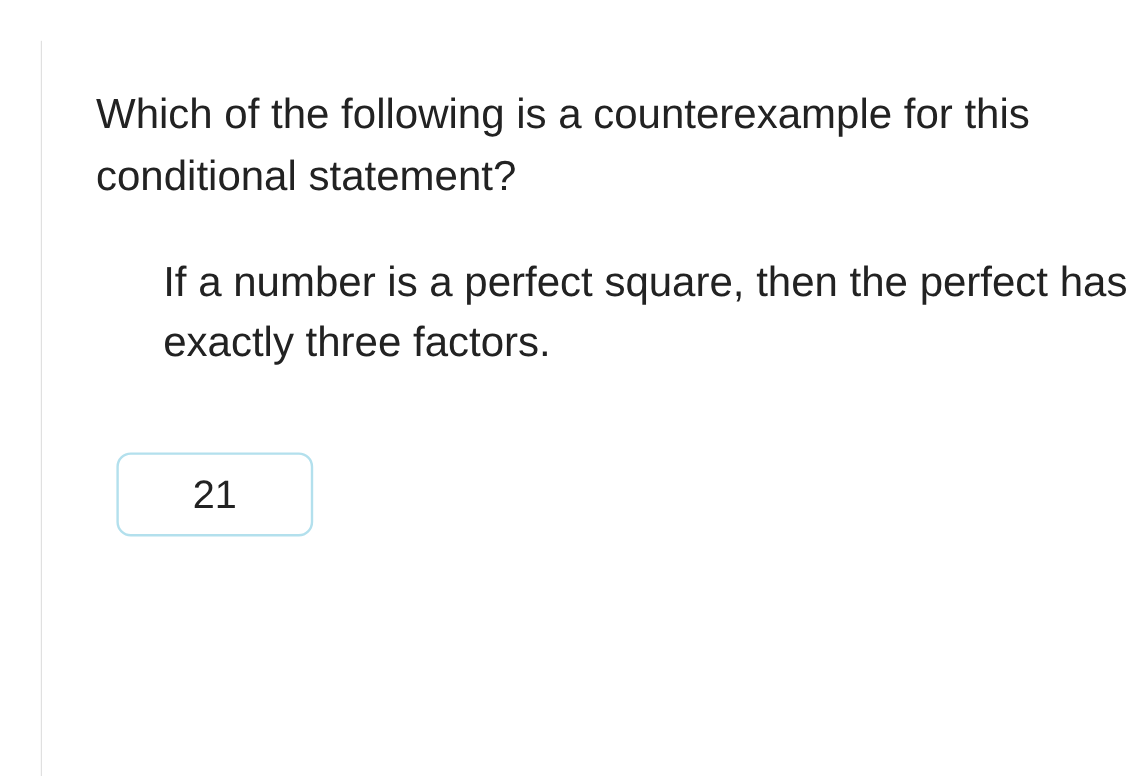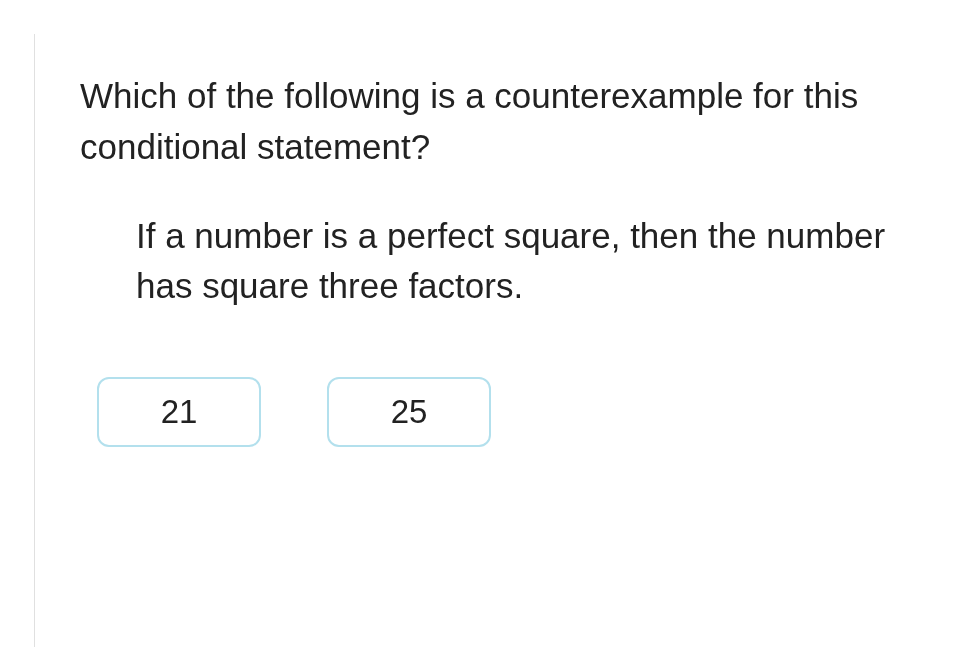--- a/index.html
+++ b/index.html
@@ -45,22 +45,19 @@
       color: #222222;
       cursor: pointer;
       font-family: inherit;
     }
   </style>
 </head>
 <body>
 
 <div class="question-text">Which of the following is a counterexample for this conditional statement?</div>
 
-<div class="conditional-statement">If a number is a perfect square, then the number has square three factors.</div>
+<div class="conditional-statement">If a number is a perfect square, then the perfect has exactly three factors.</div>
 
 <div class="options-grid">
   <button class="option-button">
     <span>21</span>
   </button>
-  <button class="option-button">
-    <span>25</span>
-  </button>
 </div>
 
 </body></html>

